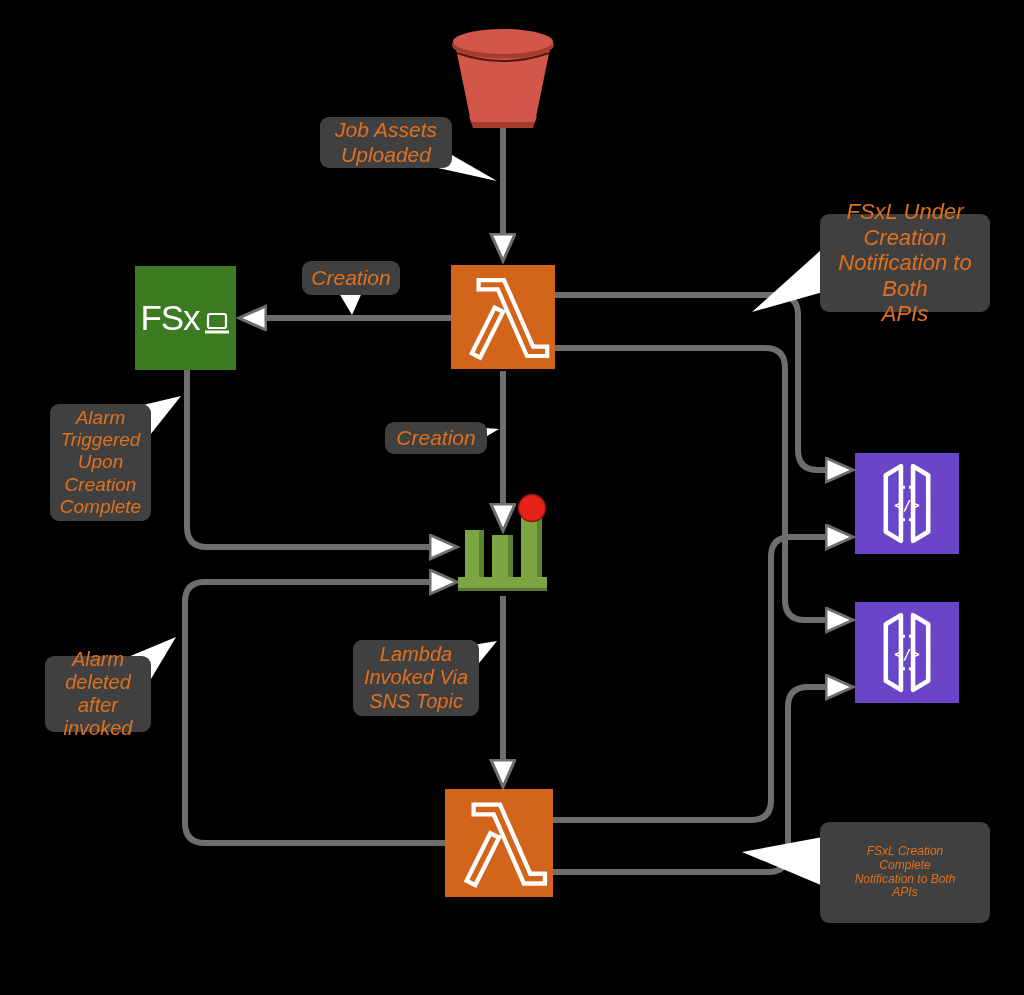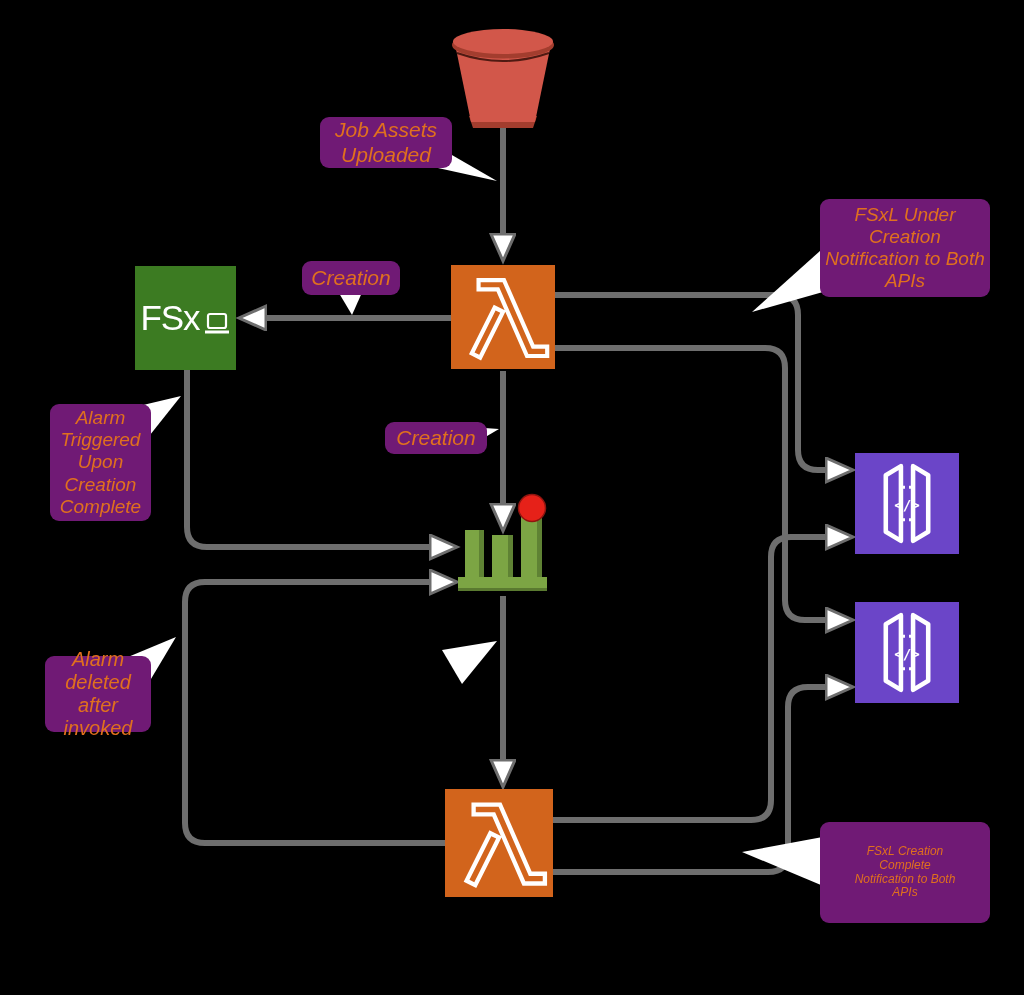--- a/index.html
+++ b/index.html
@@ -8,21 +8,21 @@
     background:#000;
     font-family:"Liberation Sans", sans-serif;
     position:relative;
     overflow:hidden;
   }
   #diagram{position:absolute;left:0;top:0;width:1024px;height:995px;}
   #wires{position:absolute;left:0;top:0;z-index:1;}
   .node{position:absolute;z-index:2;}
   .callout{
     position:absolute;z-index:3;
-    background:#701a75;border-radius:9px;
+    background:#404040;border-radius:9px;
     display:flex;align-items:center;justify-content:center;
     text-align:center;
     color:#e0701e;font-style:italic;
     white-space:pre-line;line-height:1.16;
     box-sizing:border-box;padding:2px 4px;
   }
   .fsx-box{
     background:#3c7b22;width:100%;height:100%;
     display:flex;align-items:center;justify-content:center;gap:3px;
   }
@@ -148,36 +148,39 @@
         <path d="M31 19 L48 19 L76 83 L88 83 M44 47 L26 83" stroke="#d2641c" stroke-width="5"></path>
       </g>
     </svg>
   </div>
 
   <div class="callout" style="left:320px;top:117px;width:132px;height:51px;font-size:21px;">Job Assets
 Uploaded</div>
 
   <div class="callout" style="left:302px;top:261px;width:98px;height:34px;font-size:21px;">Creation</div>
 
-  <div class="callout" style="left:820px;top:199px;width:170px;height:98px;font-size:19px;">FSxL Under
+  <div class="callout" style="left:820px;top:214px;width:170px;height:98px;font-size:22px;">FSxL Under
 Creation
 Notification to Both
 APIs</div>
 
   <div class="callout" style="left:385px;top:422px;width:102px;height:32px;font-size:21px;">Creation</div>
 
   <div class="callout" style="left:50px;top:404px;width:101px;height:117px;font-size:19px;">Alarm
 Triggered
 Upon
 Creation
 Complete</div>
 
   <div class="callout" style="left:45px;top:656px;width:106px;height:76px;font-size:20px;">Alarm
 deleted after
 invoked</div>
 
+  <div class="callout" style="left:353px;top:640px;width:126px;height:76px;font-size:20px;">Lambda
+Invoked Via
+SNS Topic</div>
 
   <div class="callout" style="left:820px;top:822px;width:170px;height:101px;font-size:12px;">FSxL Creation
 Complete
 Notification to Both
 APIs</div>
 
 </div>
 
 </body></html>

